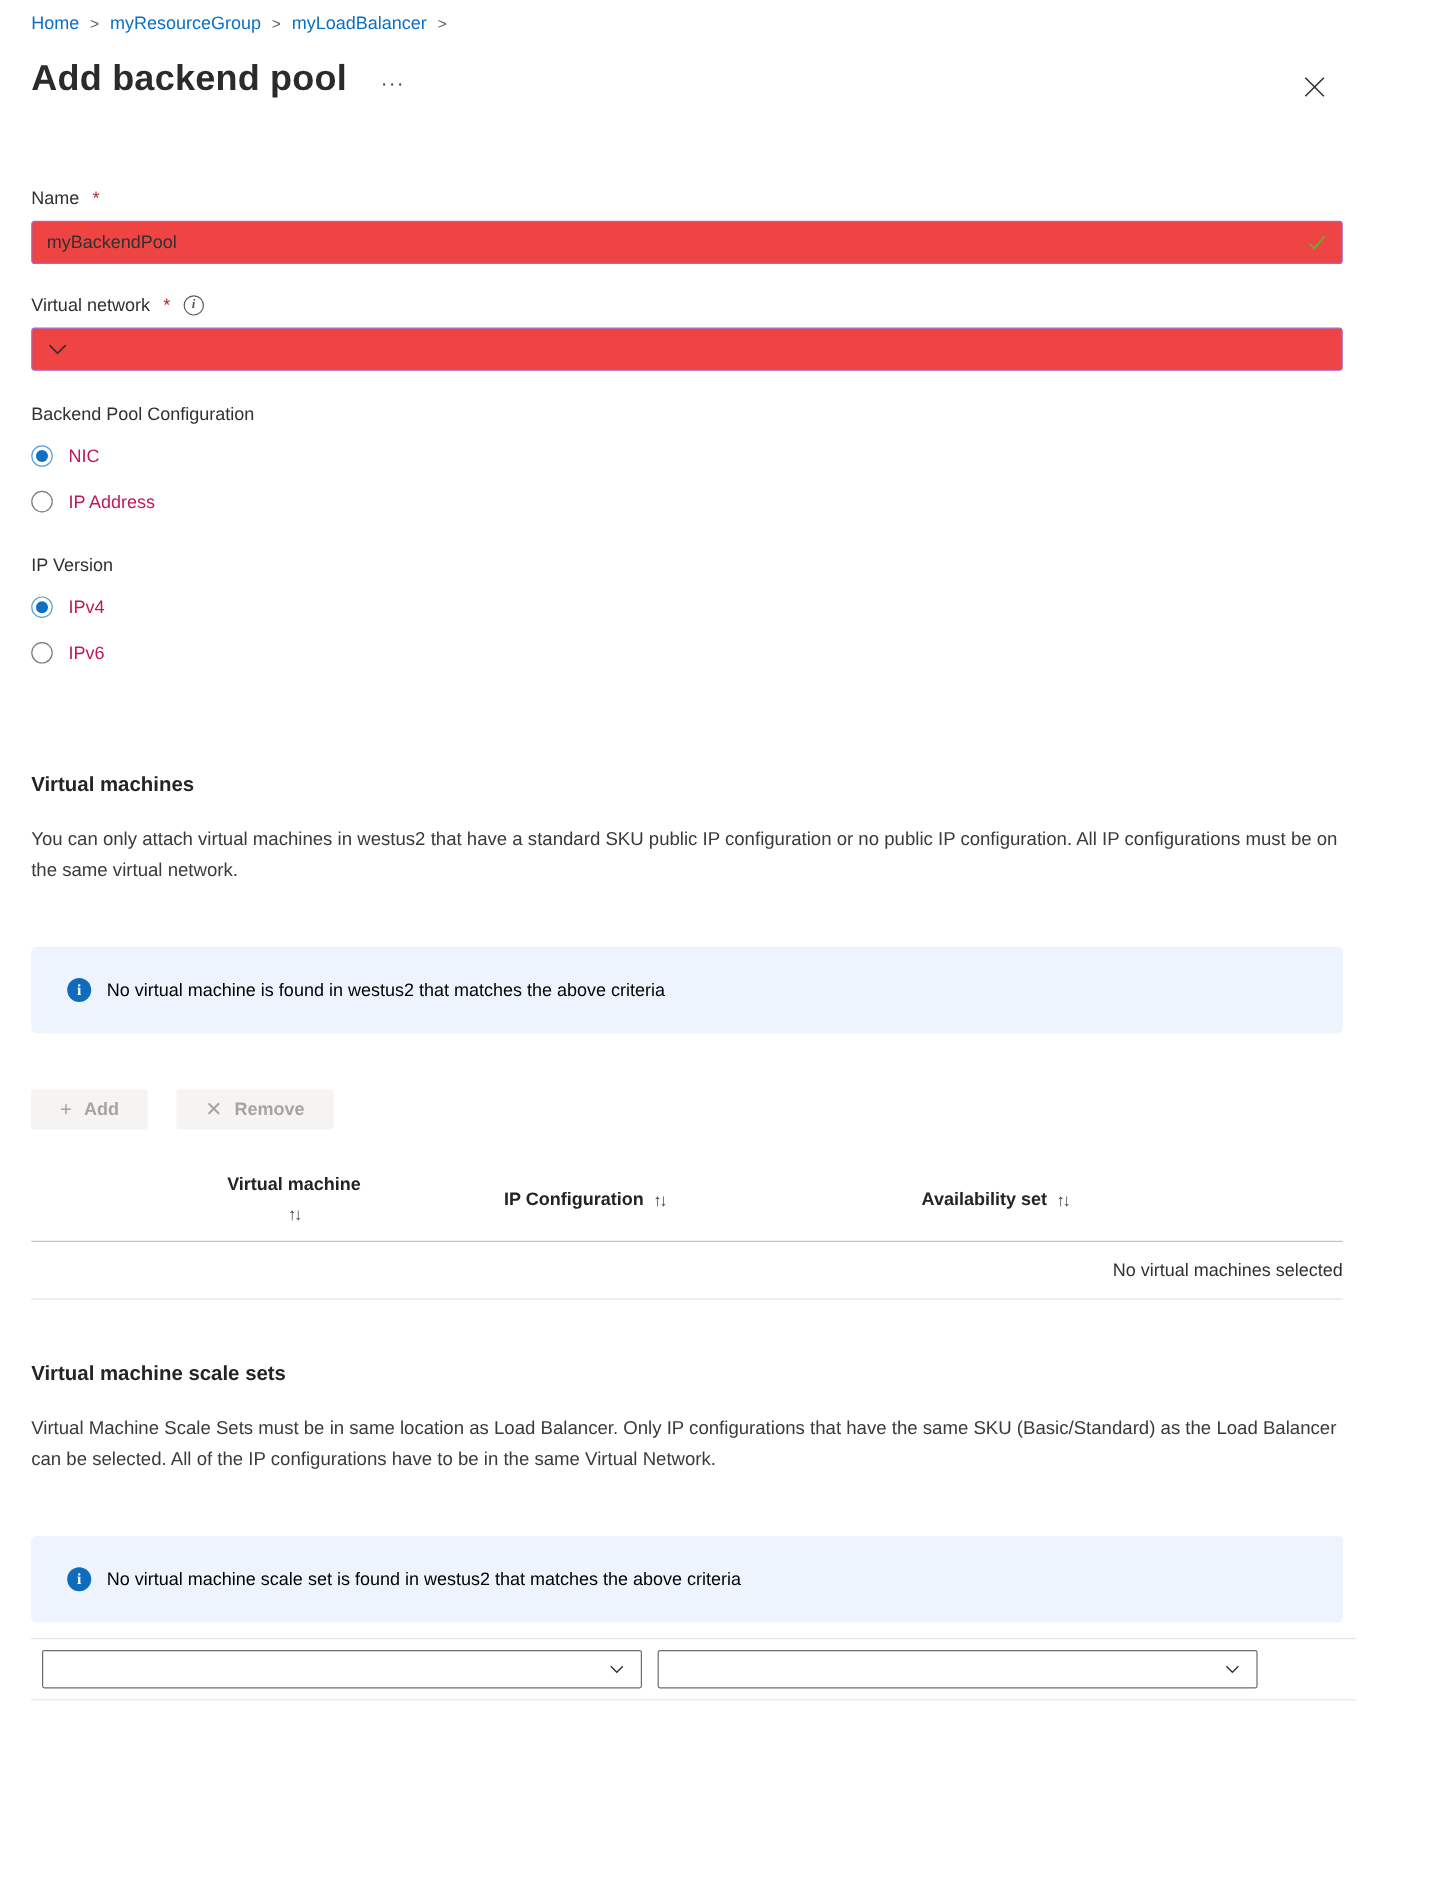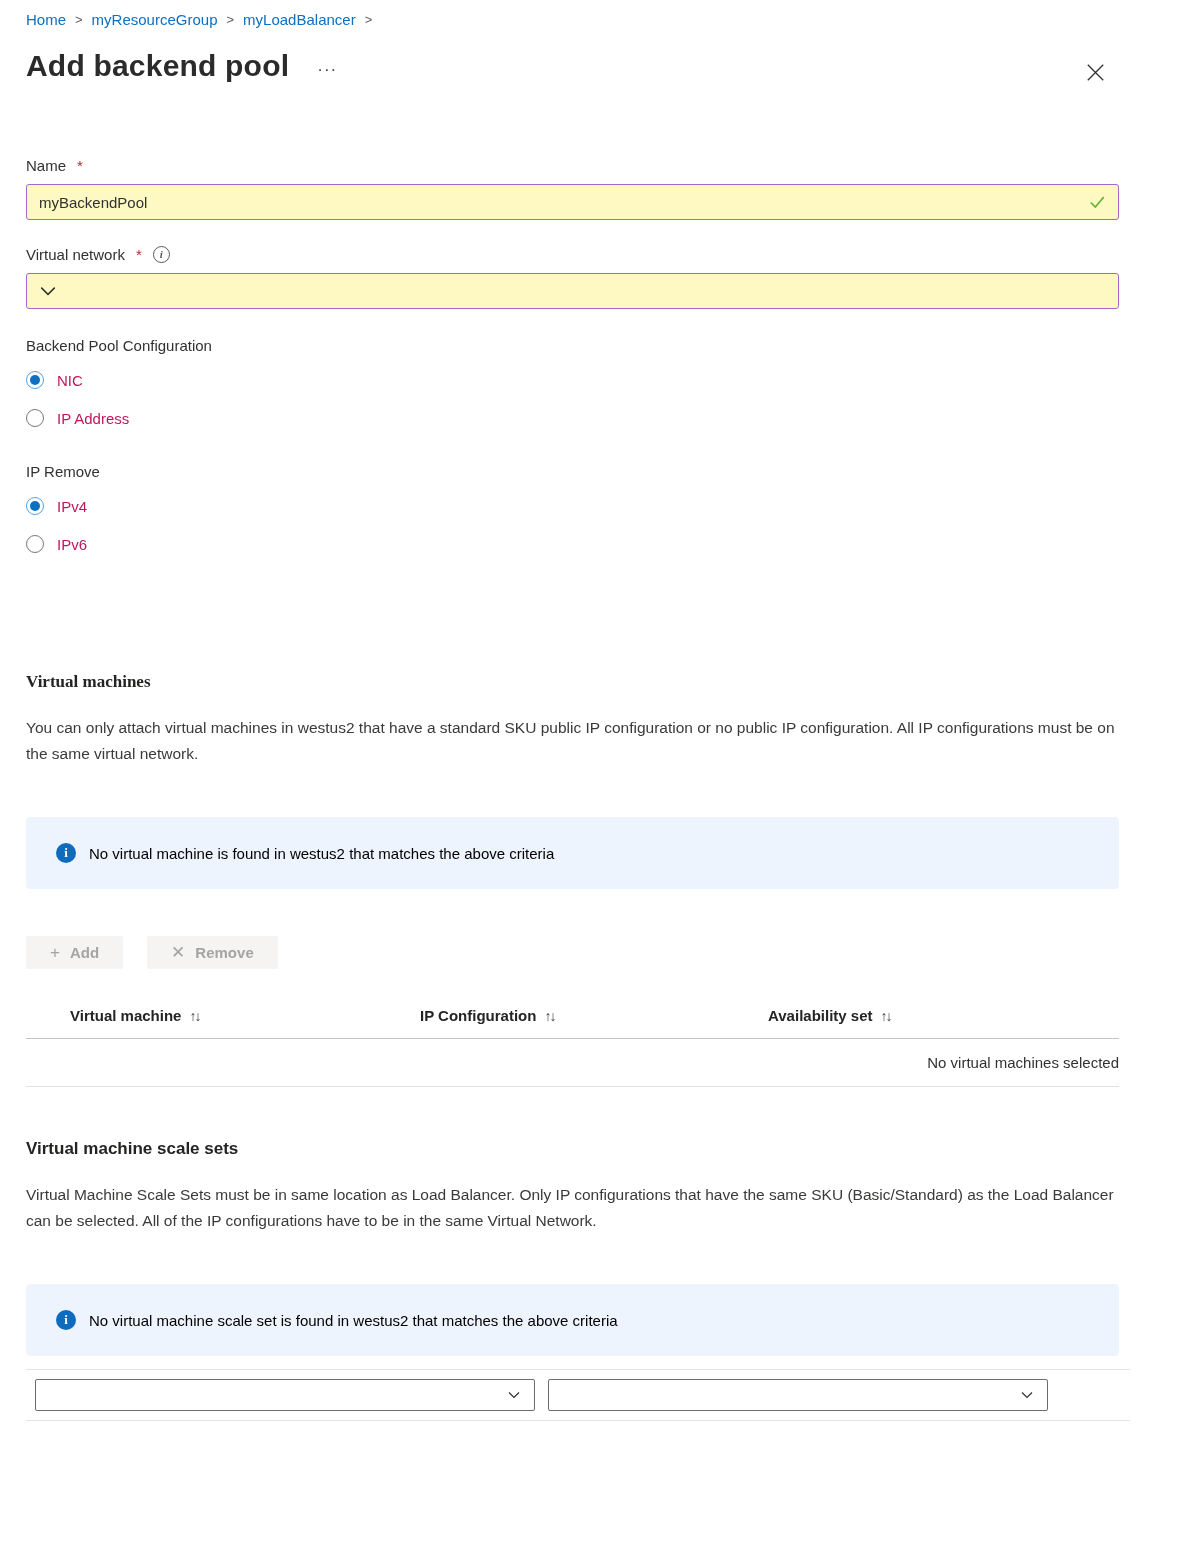--- a/index.html
+++ b/index.html
@@ -32,21 +32,21 @@
   .form { width: 1093px; }
   .field-label { margin-top: 0; font-size: 15px; color: #323130; display: flex; align-items: flex-start; gap: 11px; }
   .required { color: #b12a32; font-size: 15px; }
   .lbl-name { margin-top: 74px; }
   .lbl-vnet { margin-top: 26px; }
   .text-input {
     margin-top: 10px; height: 36px; width: 1093px;
     border: 1.5px solid #a767c9; border-radius: 3px;
     display: flex; align-items: center;
     padding: 0 12px; font-size: 15px; color: #323130;
-    position: relative; background: #fef9c3;
+    position: relative; background: #ef4444;
   }
   .text-input .grow { flex: 1; }
   .dropdown { cursor: pointer; }
   .info-circle {
     width: 17px; height: 17px; border-radius: 50%;
     border: 1px solid #5c5a58; color: #5c5a58;
     font-size: 11px; line-height: 15px; text-align: center;
     display: inline-block; cursor: pointer; font-family: "Liberation Serif", serif; font-style: italic; font-weight: 700;
   }
 
@@ -55,21 +55,21 @@
   .g1 { margin-top: 28px; }
   .g2 { margin-top: 33px; }
   .radio-option { display: flex; align-items: center; gap: 13px; margin-top: 14px; height: 24px; cursor: pointer; width: fit-content; }
   .radio { width: 18px; height: 18px; border-radius: 50%; border: 1px solid #7a7876; position: relative; background: #fff; flex: none; }
   .radio.selected { border-color: #58a1de; }
   .radio.selected::after { content: ""; position: absolute; inset: 3px; border-radius: 50%; background: #0f6fc1; }
   .radio-label { font-size: 15px; color: #be185d; }
 
   
   .section-title { font-size: 17px; font-weight: 700; color: #252423; }
-  .st-vm { margin-top: 116px; font-family: Liberation Serif, serif; }
+  .st-vm { margin-top: 88px; }
   .st-vmss { margin-top: 52px; }
   .section-desc { margin-top: 23px; font-size: 15.5px; line-height: 26px; color: #3b3a39; width: 1093px; }
 
   
   .info-banner {
     margin-top: 50px; width: 1093px; min-height: 72px;
     background: #eef4fd; border-radius: 4px;
     display: flex; align-items: center; padding: 0 16px 0 30px; gap: 13px;
   }
   .info-icon {
@@ -87,21 +87,21 @@
     font-size: 15px; font-weight: 700; padding: 0 24px; border-radius: 2px;
     font-family: "Liberation Sans", sans-serif; cursor: default;
   }
   .tool-btn .glyph { font-weight: 400; font-size: 17px; }
 
   
   .vm-table { margin-top: 38px; width: 1093px; }
   .vm-table-header { display: flex; border-bottom: 1px solid #c6c4c2; padding-bottom: 14px; }
   .th { font-size: 15px; font-weight: 700; color: #252423; display: flex; align-items: center; gap: 8px; cursor: pointer; }
   .th .sort { font-weight: 400; font-size: 14px; color: #444; letter-spacing: -2px; }
-  .th-1 { padding-left: 44px; width: 394px; }
+  .th-1 { padding-left: 44px; width: 394px; flex-direction: column; }
   .th-2 { width: 348px; }
   .th-3 { flex: 1; }
   .vm-empty-row { border-bottom: 1px solid #e3e1df; padding: 15px 0 15px 9px; font-size: 15px; color: #323130; text-align: right; }
 
   
   .vmss-cols { margin-top: 44px; display: flex; width: 1104px; }
   .vmss-col-label { font-size: 15px; font-weight: 700; color: #252423; }
   .vc-1 { padding-left: 22px; width: 513px; }
   .vc-2 { padding-left: 10px; flex: 1; }
   .vmss-divider { margin-top: 13px; width: 1104px; border-top: 1px solid #e7e5e3; }
@@ -166,21 +166,21 @@
     <div class="group-label g1">Backend Pool Configuration</div>
     <div class="radio-option">
       <span class="radio selected"></span>
       <span class="radio-label">NIC</span>
     </div>
     <div class="radio-option">
       <span class="radio"></span>
       <span class="radio-label">IP Address</span>
     </div>
 
-    <div class="group-label g2">IP Remove</div>
+    <div class="group-label g2">IP Version</div>
     <div class="radio-option">
       <span class="radio selected"></span>
       <span class="radio-label">IPv4</span>
     </div>
     <div class="radio-option">
       <span class="radio"></span>
       <span class="radio-label">IPv6</span>
     </div>
 
     <h2 class="section-title st-vm">Virtual machines</h2>

